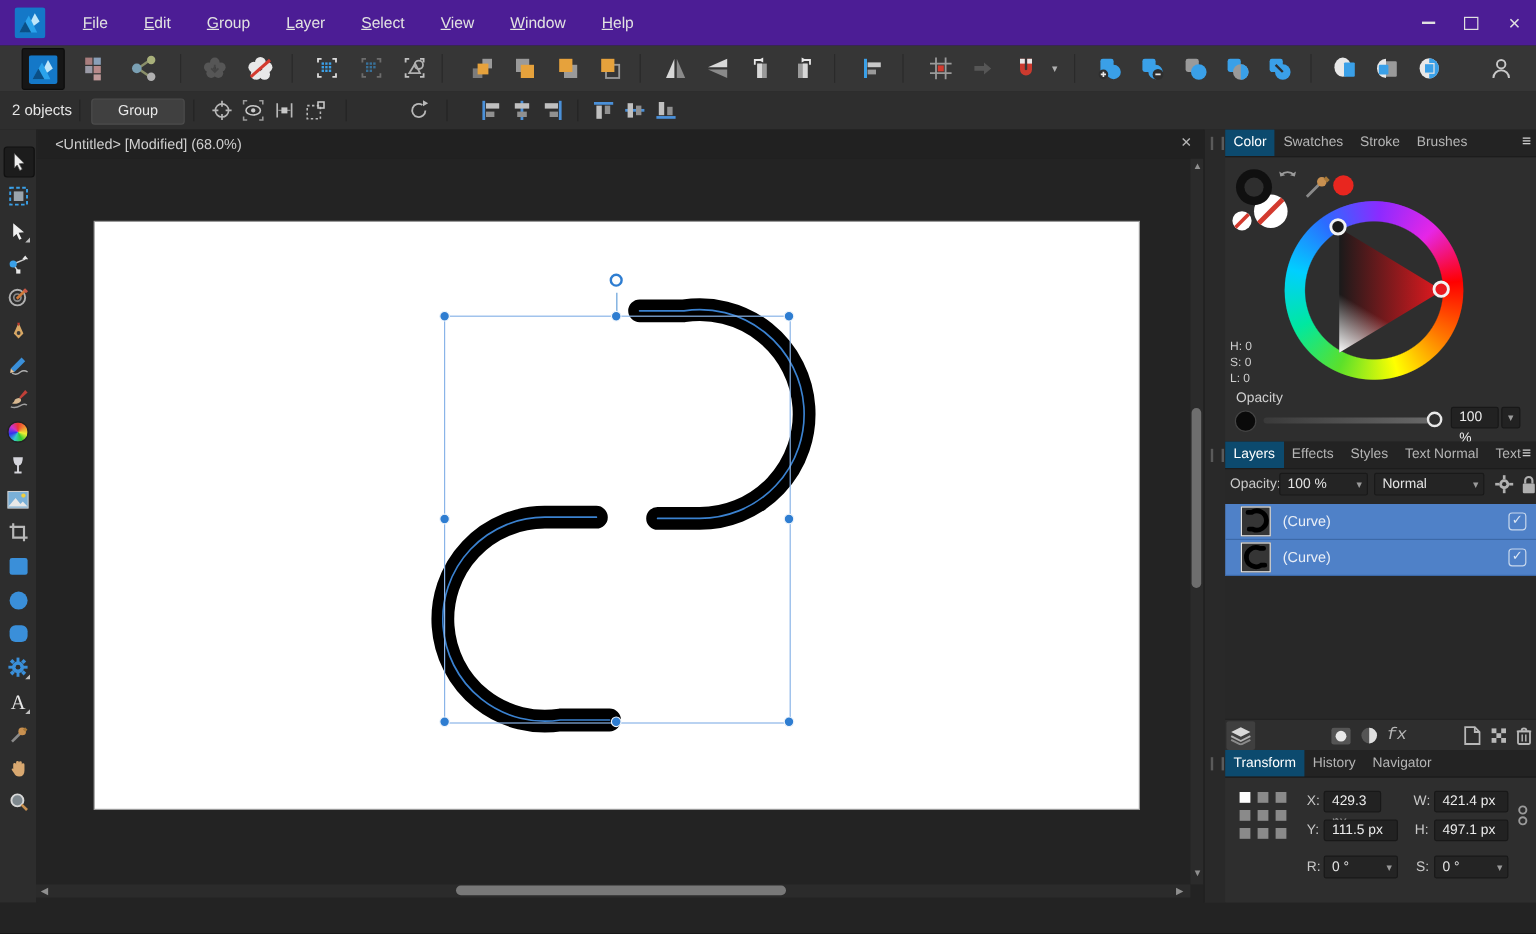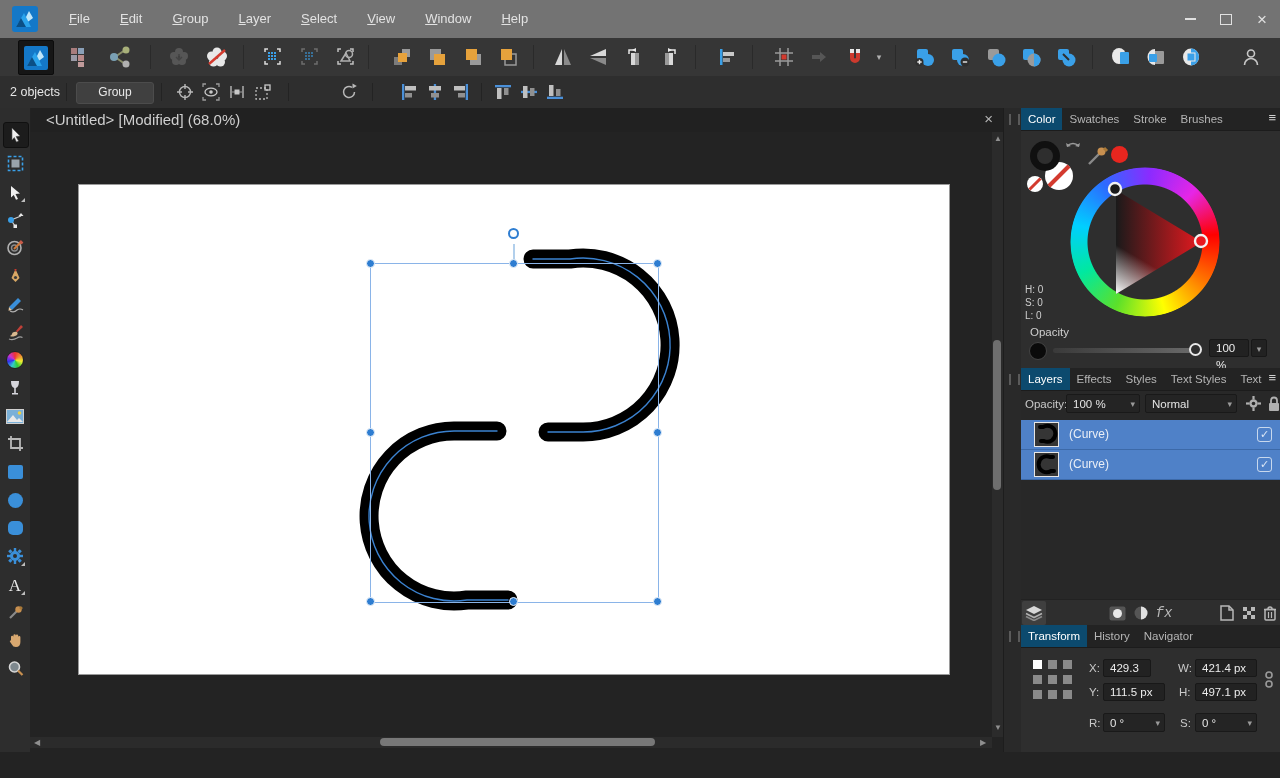--- a/index.html
+++ b/index.html
@@ -1,19 +1,19 @@
 <!DOCTYPE html>
 <html><head>
 <meta charset="utf-8">
 <style>
   html,body{margin:0;padding:0;background:#111;}
   #app{position:relative;width:1280px;height:778px;background:#232323;font-family:"Liberation Sans",sans-serif;font-size:12px;color:#ddd;overflow:hidden;user-select:none;}
   .abs{position:absolute;}
   
-  .titlebar{position:absolute;left:0;top:0;width:1280px;height:38px;background:#737373;display:flex;align-items:center;}
+  .titlebar{position:absolute;left:0;top:0;width:1280px;height:38px;background:#4c1d95;display:flex;align-items:center;}
   .applogo{width:26px;height:26px;margin:0 16px 0 12px;border-radius:3px;overflow:hidden;flex:0 0 auto;}
   .menu-item{display:inline-block;padding:0 15px;height:38px;line-height:38px;color:#e2e2e2;font-size:13px;cursor:default;}
   .menu-item::first-letter{text-decoration:underline;}
   .win-controls{margin-left:auto;display:flex;height:38px;}
   .win-btn{width:36px;height:38px;display:flex;align-items:center;justify-content:center;color:#e0e0e0;}
   .min-glyph{width:11px;height:2px;background:#e0e0e0;}
   .max-glyph{width:10px;height:9px;border:1.5px solid #e0e0e0;}
   .close-glyph{font-size:17px;line-height:17px;}
   
   .toolbar{position:absolute;left:0;top:38px;width:1280px;height:38px;background:#363636;border-bottom:1px solid #2a2a2a;}
@@ -22,21 +22,21 @@
   .tbsep{position:absolute;top:7px;width:1px;height:24px;background:#2a2a2a;}
   .dim{opacity:.38;}
   
   .ctxbar{position:absolute;left:0;top:76px;width:1280px;height:32px;background:#2e2e2e;border-bottom:1px solid #1f1f1f;}
   .ctxtxt{position:absolute;left:10px;top:0;height:32px;line-height:32px;color:#e6e6e6;font-size:12.5px;}
   .groupbtn{position:absolute;left:76px;top:6px;width:76px;height:20px;background:#404040;border:1px solid #4c4c4c;border-radius:3px;color:#e8e8e8;text-align:center;line-height:19px;font-size:12px;}
   .ctile{position:absolute;top:5px;width:26px;height:22px;display:flex;align-items:center;justify-content:center;border-radius:2px;}
   .ctxsep{position:absolute;top:7px;width:1px;height:18px;background:#232323;}
   
   .tabbar{position:absolute;left:30px;top:108px;width:973px;height:24px;background:#212121;border-bottom:1px solid #191919;}
-  .doctab-title{position:absolute;left:16px;top:0;height:24px;line-height:24px;color:#cfcfcf;font-size:15px;}
+  .doctab-title{position:absolute;left:16px;top:0;height:24px;line-height:24px;color:#cfcfcf;font-size:12px;}
   .doctab-close{position:absolute;right:6px;top:0;height:24px;line-height:22px;color:#b5b5b5;font-size:15px;padding:0 4px;}
   
   .tools{position:absolute;left:0;top:108px;width:30px;height:644px;background:#2d2d2d;border-right:1px solid #222;}
   .tool{position:absolute;left:3px;width:24px;height:24px;display:flex;align-items:center;justify-content:center;border-radius:3px;}
   .tool.sel{background:#1c1c1c;border:1px solid #101010;}
   .tool.corner::after{content:"";position:absolute;right:2px;bottom:2px;border-left:4px solid transparent;border-bottom:4px solid #bdbdbd;}
   
   .canvas{position:absolute;left:30px;top:132px;width:973px;height:620px;background:#232323;overflow:hidden;}
   .page{position:absolute;left:49px;top:53px;width:870px;height:489px;background:#ffffff;box-shadow:0 0 0 1px #9a9a9a;}
   .sel-rect{position:absolute;left:340px;top:131px;width:287px;height:338px;border:1px solid #8ab4e8;}
@@ -654,21 +654,21 @@
       <span class="hsl" style="left:9px;top:218px;font-size:11.5px">Opacity</span>
       <div class="abs" style="left:8px;top:234px;width:16px;height:16px;border-radius:50%;background:#0a0a0a;border:1px solid #444"></div>
       <div class="abs" style="left:32px;top:240px;width:144px;height:5px;border-radius:3px;background:linear-gradient(90deg,#3a3a3a,#6a6a6a)"></div>
       <div class="abs" style="left:168px;top:235px;width:13px;height:13px;border-radius:50%;background:#2e2e2e;border:2px solid #e8e8e8;box-sizing:border-box"></div>
       <div class="field" style="left:188px;top:231px;width:40px">100 %</div>
       <div class="field" style="left:230px;top:231px;width:16px;text-align:center;padding:0"><span style="font-size:9px;color:#9a9a9a">▾</span></div>
     </div>
 
     <div class="panel" style="top:260px;height:257px;background:#282828">
       <div class="phead">
-        <span class="ptab active">Layers</span><span class="ptab">Effects</span><span class="ptab">Styles</span><span class="ptab">Text Styles</span><span class="ptab">Text</span>
+        <span class="ptab active">Layers</span><span class="ptab">Effects</span><span class="ptab">Styles</span><span class="ptab">Text Normal</span><span class="ptab">Text</span>
         <span class="pmenu">≡</span>
       </div>
       <span class="flabel" style="left:4px;top:30px">Opacity:</span>
       <div class="dropdown" style="left:45px;top:26px;width:74px"><span>100 %</span><span class="dd-caret">▾</span></div>
       <div class="dropdown" style="left:124px;top:26px;width:92px"><span>Normal</span><span class="dd-caret">▾</span></div>
       <svg class="abs" style="left:224px;top:27px" width="17" height="17">
           <g fill="#b0b0b0">
             <circle cx="8.5" cy="8.5" r="4.2"></circle>
             <rect x="7.4" y="1" width="2.2" height="3.4"></rect>
             <rect x="7.4" y="12.6" width="2.2" height="3.4"></rect>

